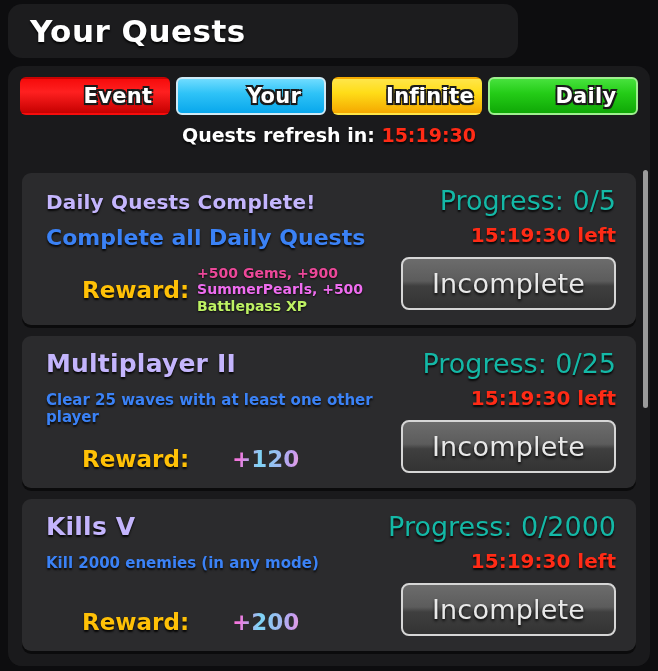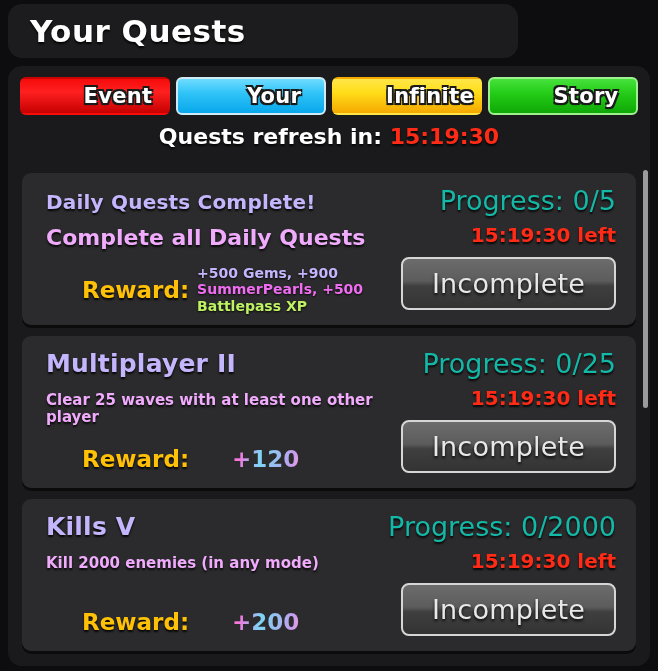--- a/index.html
+++ b/index.html
@@ -89,21 +89,21 @@
   .tab-infinite{ background: linear-gradient(180deg, #ffe64a 0%, #ffdd18 40%, #f5a800 100%); }
   .tab-story   { background: linear-gradient(180deg, #47e23d 0%, #24cc17 42%, #0fa806 100%);
                  border-color: #9ff08f; }
 
   .refresh-line {
     position: absolute;
     top: 58px;
     left: 0;
     width: 642px;
     text-align: center;
-    font-size: 22px;
+    font-size: 19px;
     font-weight: bold;
     color: #ffffff;
     text-shadow: 0 2px 2px rgba(0,0,0,0.8);
   }
   .refresh-time {
     color: #ff2b16;
     text-shadow: 0 2px 2px rgba(0,0,0,0.8);
   }
 
   
@@ -141,21 +141,21 @@
   }
   .quest-title.small { font-size: 20px; top: 17px; }
 
   .quest-desc {
     position: absolute;
     left: 24px;
     top: 56px;
     width: 330px;
     font-size: 15px;
     font-weight: bold;
-    color: #f0abfc;
+    color: #3b82f6;
     line-height: 1.15;
     text-shadow: 0 2px 2px rgba(0,0,0,0.8);
   }
   .quest-desc.big {
     font-size: 22px;
     top: 52px;
     width: 350px;
   }
 
   .reward-row {
@@ -185,21 +185,21 @@
     white-space: nowrap;
     margin-left: 35px;
   }
   .reward-multi {
     font-size: 14px;
     font-weight: bold;
     line-height: 1.2;
     width: 180px;
     text-shadow: 0 1px 2px rgba(0,0,0,0.85);
   }
-  .rm-gems { color: #c4b5fd; }
+  .rm-gems { color: #ec4899; }
   .rm-pearls { color: #ef6df0; }
   .rm-bpxp { color: #bef264; }
 
   
   .progress-text {
     position: absolute;
     right: 20px;
     top: 12px;
     font-size: 27px;
     font-weight: normal;
@@ -283,21 +283,21 @@
       <div class="tab tab-event">
         <span class="tab-label">Event</span>
       </div>
       <div class="tab tab-daily">
         <span class="tab-label">Your</span>
       </div>
       <div class="tab tab-infinite">
         <span class="tab-label">Infinite</span>
       </div>
       <div class="tab tab-story">
-        <span class="tab-label">Story</span>
+        <span class="tab-label">Daily</span>
       </div>
     </div>
 
     <div class="refresh-line">
       <span>Quests refresh in:</span>
       <span class="refresh-time">15:19:30</span>
     </div>
   </div>
 
   <div class="quest-list">

